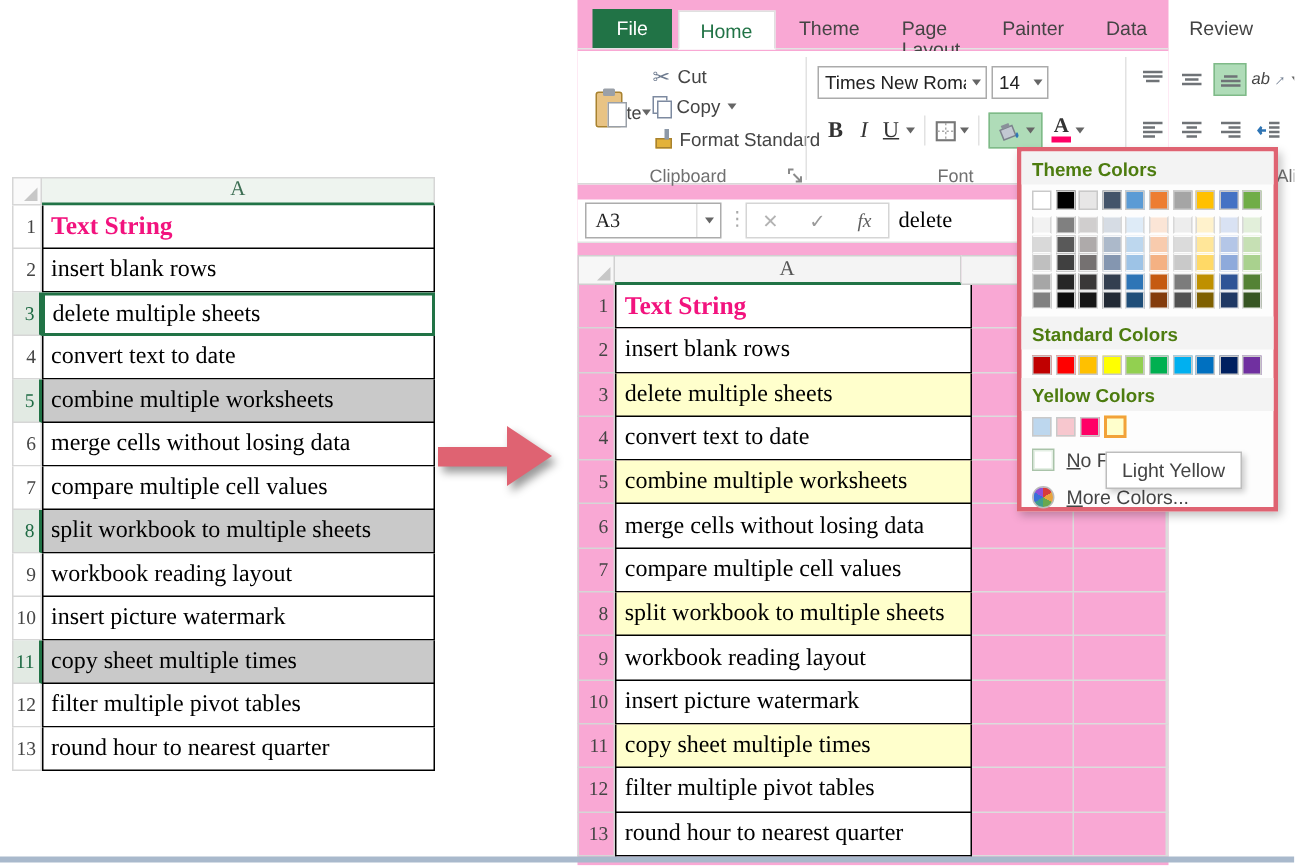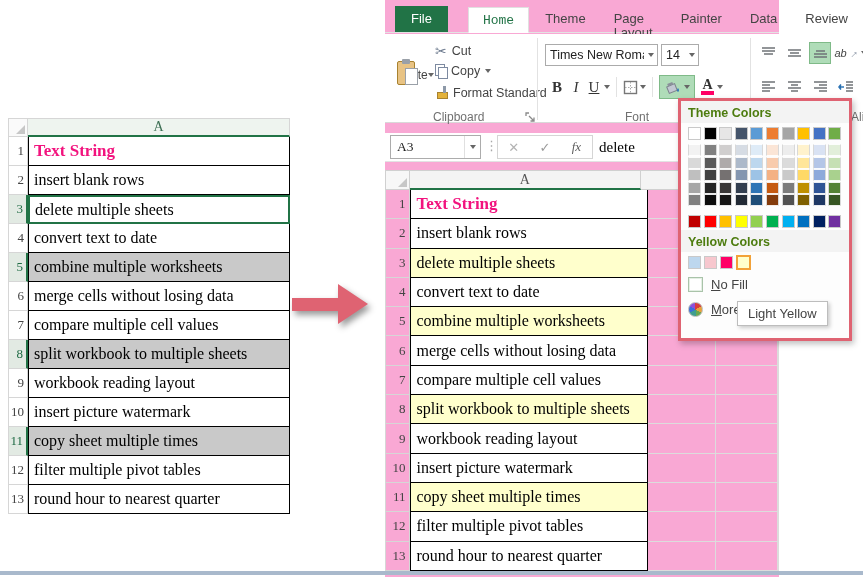--- a/index.html
+++ b/index.html
@@ -37,21 +37,21 @@
   .ba-head { position:absolute; left:46px; top:0; width:0; height:0;
       border-left:30px solid var(--arrow_rose); border-top:20px solid transparent; border-bottom:20px solid transparent; }
 
   
   .window { left:385px; top:0; width:394px; height:577px; background:#f9a8d4; }
 
   
   .tabbar { position:absolute; left:0; top:0; right:0; height:33px; display:flex; align-items:flex-end; padding-left:10px; border-bottom:1px solid #e3e3e3; }
   .tab { padding:6px 14px 6px; font-size:13px; color:#444; height:26px; line-height:14px; }
   .tab[data-state="file"] { background:var(--excel_green); color:#fff; padding:6px 16px; }
-  .tab[data-state="active"] { background:#fff; color:var(--excel_green); border:1px solid #e0e0e0; border-bottom:1px solid #fff; margin:0 2px -1px 20px;font-family:Liberation Mono, monospace; }
+  .tab[data-state="active"] { background:#fff; color:var(--excel_green); border:1px solid #e0e0e0; border-bottom:1px solid #fff; margin:0 2px -1px 4px; }
 
   
   .ribbon { position:absolute; left:0; top:34px; right:0; height:89px; background:#fff; border-bottom:1px solid #d9d9d9; }
   .grp-label { position:absolute; font-size:12px; color:#707070; top:76px; }
   .launcher { position:absolute; top:78px; width:11px; height:11px; }
   .launcher svg { display:block; }
 
   
   .paste-btn { position:absolute; left:12px; top:6px; width:36px; height:66px; display:flex; flex-direction:row; align-items:center; }
   .pi { position:relative; width:22px; height:28px; }
@@ -663,20 +663,21 @@
         <div class="tint" style="background: rgb(226, 239, 218);"></div>
 
         <div class="tint" style="background: rgb(198, 224, 180);"></div>
 
         <div class="tint" style="background: rgb(169, 209, 142);"></div>
 
         <div class="tint" style="background: rgb(84, 130, 53);"></div>
 
         <div class="tint" style="background: rgb(55, 86, 35);"></div>
       </div>
+    <div class="p-head">Standard Colors</div>
     <div class="swrow">
 
         <div class="sw" style="background: rgb(192, 0, 0);"></div>
 
         <div class="sw" style="background: rgb(255, 0, 0);"></div>
 
         <div class="sw" style="background: rgb(255, 192, 0);"></div>
 
         <div class="sw" style="background: rgb(255, 255, 0);"></div>
 

